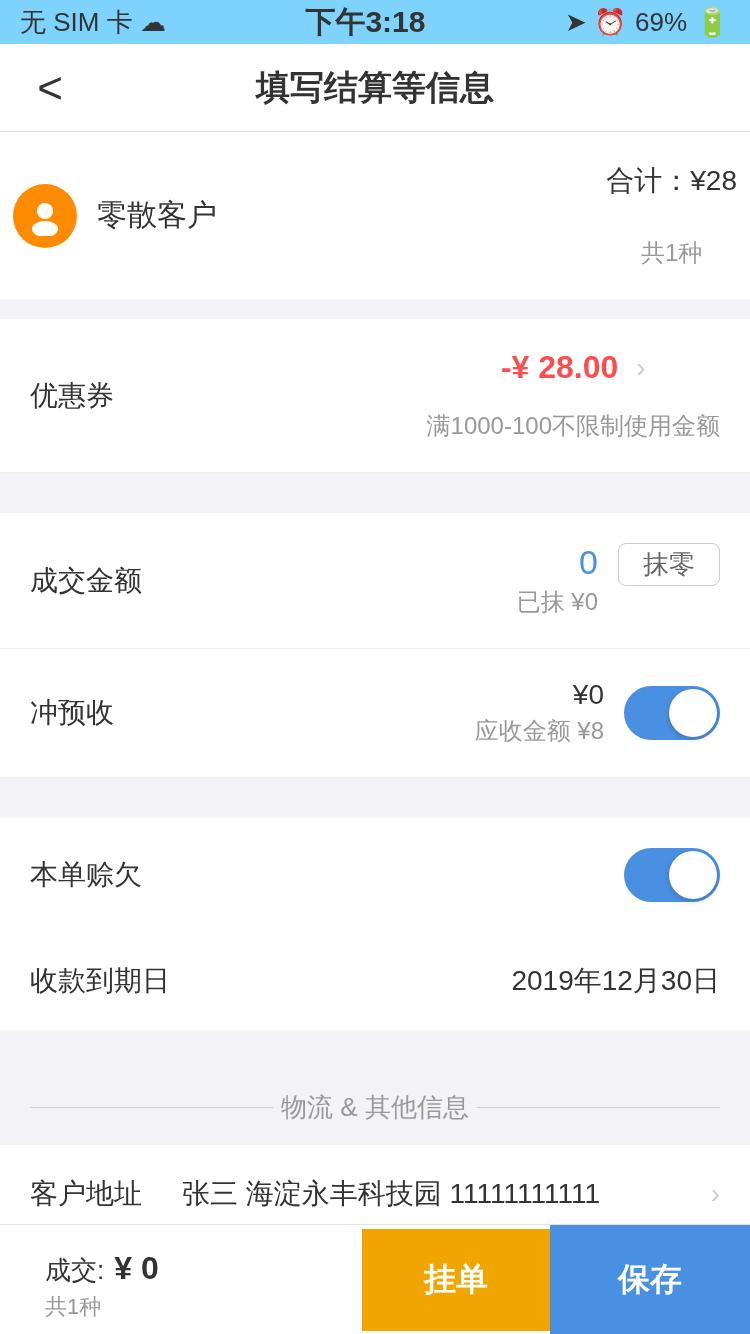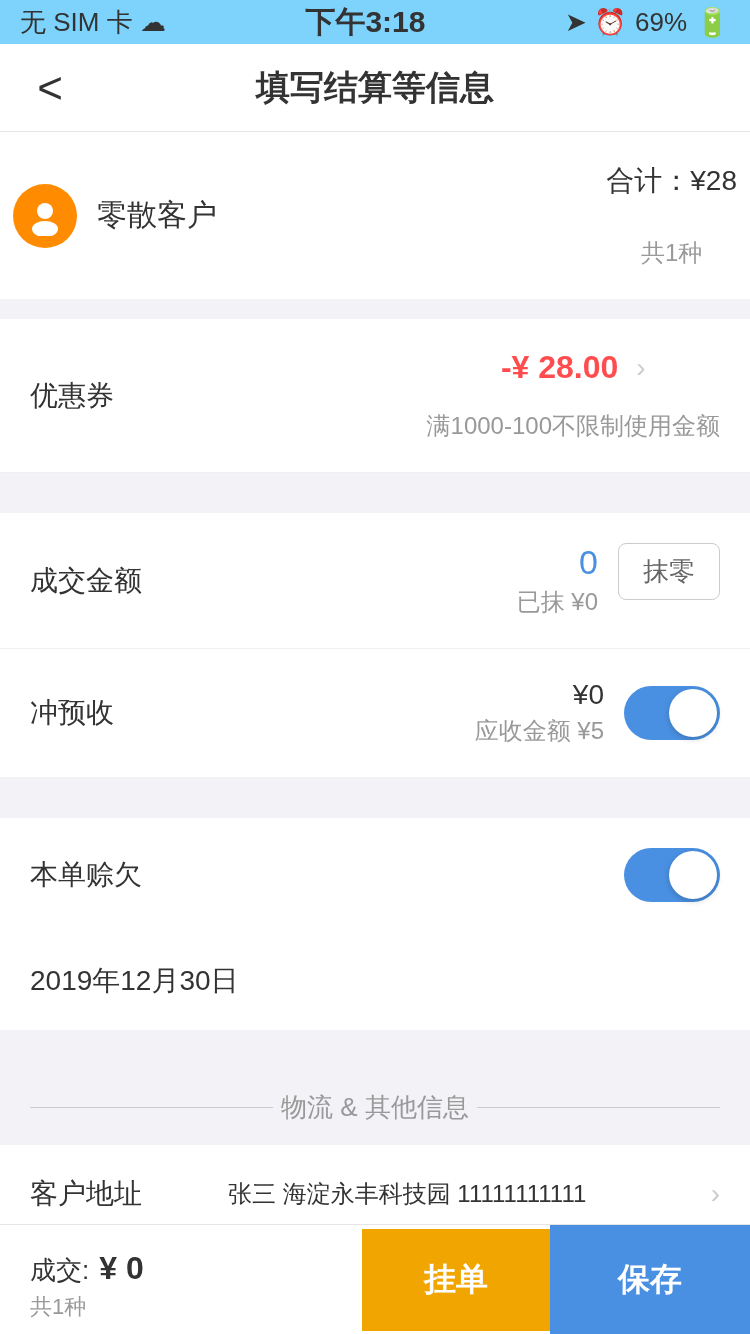--- a/index.html
+++ b/index.html
@@ -113,21 +113,21 @@
     .form-value { font-size: 28px; color: #333; }
     .form-value-blue { font-size: 34px; color: #4a90e2; font-weight: 500; }
     .form-discount { color: #ff4d4f; font-size: 32px; font-weight: 600; }
     .form-sub { font-size: 24px; color: #999; margin-top: 4px; }
     .chevron { font-size: 28px; color: #ccc; margin-left: 10px; }
 
     
     .btn-round-zero {
       border: 1px solid #ccc;
       border-radius: 8px;
-      padding: 10px 24px;
+      padding: 3px 24px;
       font-size: 26px;
       color: #666;
       background: #fff;
     }
 
     
     .toggle {
       width: 96px;
       height: 54px;
       border-radius: 27px;
@@ -168,41 +168,41 @@
       background: #ccc;
     }
     .section-header-text { font-size: 26px; color: #999; }
 
     
     .address-row {
       background: #fff;
       padding: 30px 30px;
       display: flex;
       align-items: center;
-      gap: 60px;
+      gap: 40px;
       border-bottom: 1px solid #f0f0f0;
     }
     .address-label { font-size: 28px; color: #333; min-width: 80px; }
-    .address-value { font-size: 24px; color: #333; flex: 1; margin-left: 26px; }
+    .address-value { font-size: 28px; color: #333; flex: 1; }
 
     
     .bottom-bar {
       position: fixed;
       bottom: 0;
       left: 0;
       width: 750px;
       height: 110px;
       background: #fff;
       display: flex;
       align-items: center;
       border-top: 1px solid #e5e5e5;
     }
     .bottom-left {
       flex: 1;
-      padding: 0 30px;
+      padding: 0 45px;
       margin-top: 12px;
     }
     .bottom-amount-label { font-size: 26px; color: #333; }
     .bottom-amount-value { font-size: 32px; color: #333; font-weight: 600; }
     .bottom-count { font-size: 22px; color: #999; margin-top: 4px; }
     .btn-hold {
       width: 188px;
       height: 102px;
       background: #f0a500;
       color: #fff;
@@ -299,21 +299,21 @@
         </div>
         <button class="btn-round-zero">抹零</button>
       </div>
     </div>
 
     <div class="form-row">
       <span class="form-label">冲预收</span>
       <div class="form-right inline-flex" style="gap:20px;">
         <div class="col" style="align-items:flex-end;">
           <span class="form-value">¥0</span>
-          <span class="form-sub">应收金额 ¥5</span>
+          <span class="form-sub">应收金额 ¥8</span>
         </div>
         <div class="toggle">
           <div class="toggle-knob"></div>
         </div>
       </div>
     </div>
   </div>
 
   <div class="section-divider"></div>
 
@@ -321,20 +321,21 @@
     <div class="form-row" style="border-bottom:none;">
       <span class="form-label">本单赊欠</span>
       <div class="form-right">
         <div class="toggle">
           <div class="toggle-knob"></div>
         </div>
       </div>
     </div>
 
     <div class="form-row" style="border-bottom:none;">
+      <span class="form-label">收款到期日</span>
       <span class="form-value">2019年12月30日</span>
     </div>
   </div>
 
   <div class="section-divider"></div>
 
   <div class="section-header">
     <div class="section-header-line"></div>
     <span class="section-header-text">物流 &amp; 其他信息</span>
     <div class="section-header-line"></div>

